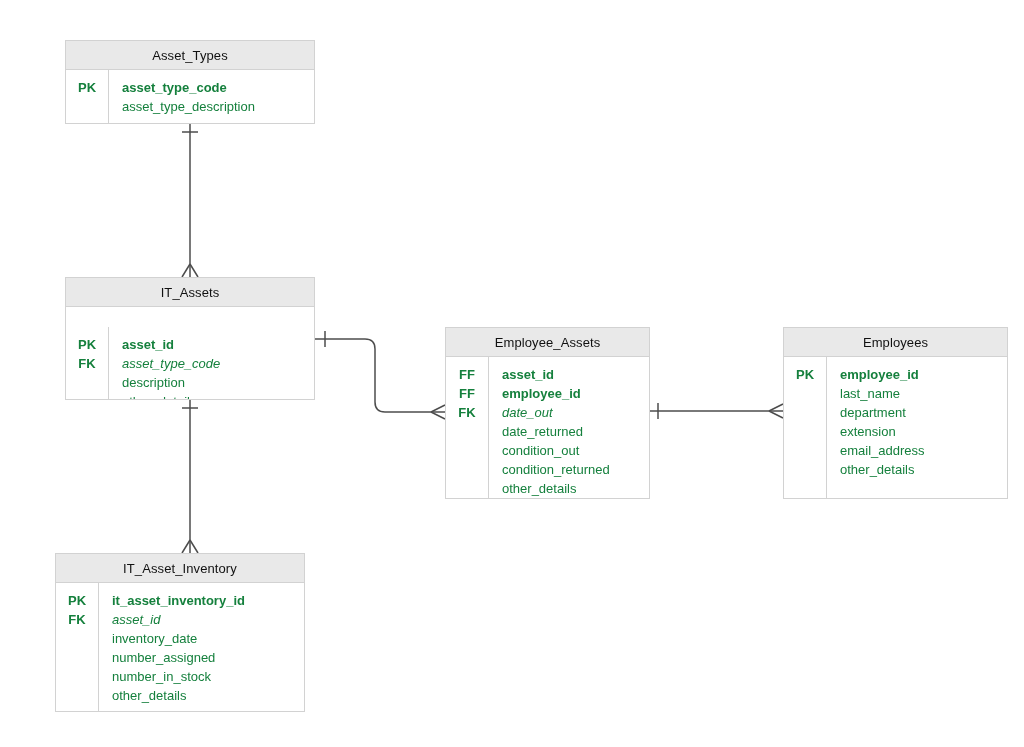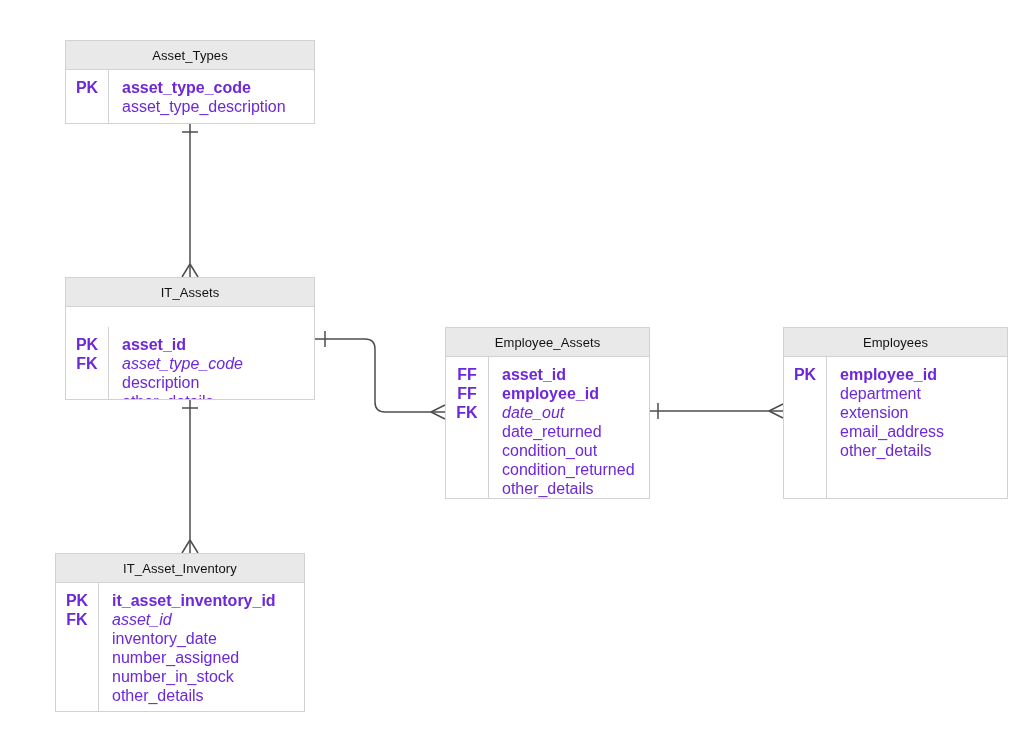--- a/index.html
+++ b/index.html
@@ -63,22 +63,22 @@
     text-align: center;
   }
   .field-col {
     flex: 1;
     padding: 8px 0 0 13px;
     overflow: hidden;
   }
   .row {
     height: 19px;
     line-height: 19px;
-    font-size: 16px;
-    color: #6d28d9;
+    font-size: 13px;
+    color: #15803d;
     white-space: nowrap;
   }
   .key-col .row { font-weight: bold; }
   .em-bold   { font-weight: bold; }
   .em-italic { font-style: italic; }
   .em-normal { }
 </style>
 </head>
 <body>
 
@@ -172,20 +172,21 @@
             <div class="row">PK</div>
             <div class="row"></div>
             <div class="row"></div>
             <div class="row"></div>
             <div class="row"></div>
             <div class="row"></div>
             <div class="row"></div>
           </div>
           <div class="field-col">
             <div class="row em-bold">employee_id</div>
+            <div class="row em-normal">last_name</div>
             <div class="row em-normal">department</div>
             <div class="row em-normal">extension</div>
             <div class="row em-normal">email_address</div>
             <div class="row em-normal">other_details</div>
           </div>
         </div>
       </div>
       <div class="entity" style="left: 55px; top: 553px; width: 250px; height: 159px;">
         <div class="entity-header">IT_Asset_Inventory</div>
         <div class="entity-body">

